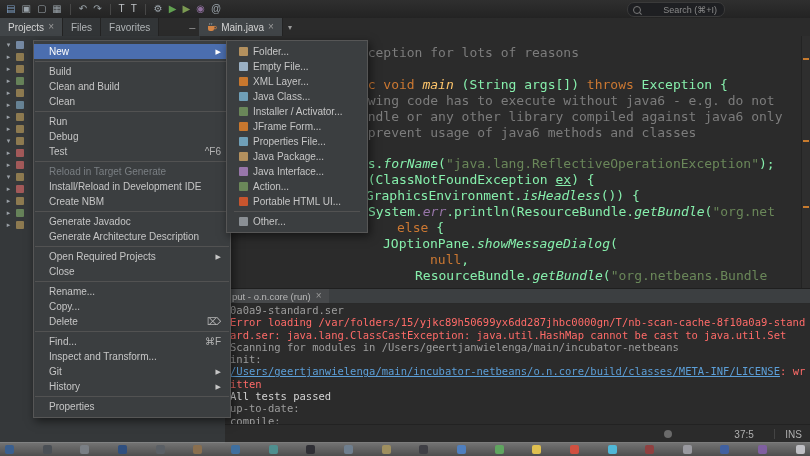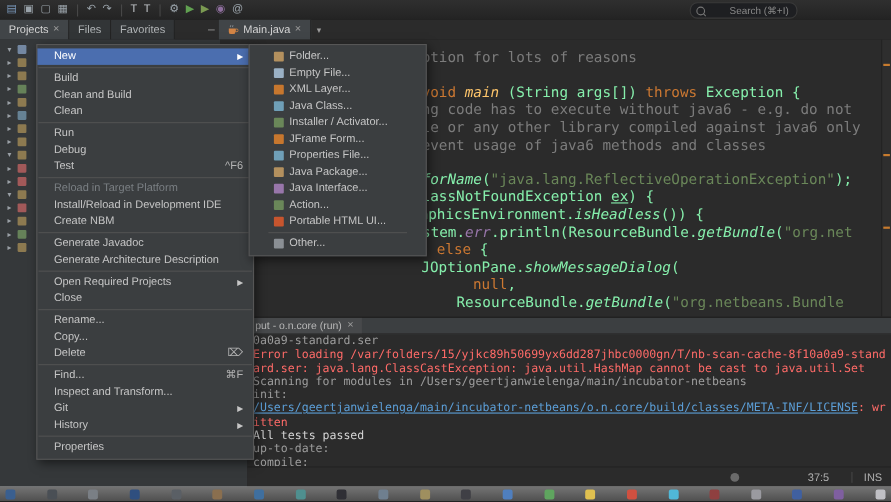--- a/index.html
+++ b/index.html
@@ -69,21 +69,21 @@
   .statusbar{position:absolute;bottom:0;left:0;right:0;height:18px;background:#2b2b2b;border-top:1px solid #222;
              display:flex;align-items:center;justify-content:flex-end;font-size:10px;color:#b0b0b0;padding-right:8px;}
   .status-circle{width:8px;height:8px;border-radius:50%;background:#6a6a6a;margin-right:62px;}
   .caret-pos{min-width:30px;text-align:left;}
   .status-div{width:1px;height:10px;background:#444;margin:0 10px;}
 
   
   .context-menu{position:absolute;left:33px;top:40px;width:196px;background:#3b3e40;border:1px solid #565656;
                 box-shadow:2px 3px 9px rgba(0,0,0,.55);padding:3px 0;z-index:40;}
   .submenu{position:absolute;left:226px;top:40px;width:128px;background:#3b3e40;border:1px solid #565656;
-           box-shadow:2px 3px 9px rgba(0,0,0,.55);padding:3px 16px;z-index:41;}
+           box-shadow:2px 3px 9px rgba(0,0,0,.55);padding:3px 6px;z-index:41;}
   .menu-item{height:15px;display:flex;align-items:center;padding:0 9px 0 15px;font-size:10px;color:#c6c6c6;white-space:nowrap;}
   .menu-item.selected{background:#4b6eaf;color:#fff;}
   .menu-item.disabled{color:#7a7f83;}
   .menu-item.sub{padding-left:6px;gap:5px;}
   .menu-label{flex:1;overflow:hidden;}
   .menu-shortcut{margin-left:10px;color:#b5b5b5;}
   .menu-arrow{margin-left:10px;font-size:7px;}
   .menu-sep{height:1px;background:#525252;margin:2px 1px;}
   .sub-ico{width:9px;height:9px;border-radius:1px;flex:none;}
 
@@ -292,21 +292,21 @@
       </div>
       <div class="menu-item">
         <span class="menu-label">Debug</span>
       </div>
       <div class="menu-item">
         <span class="menu-label">Test</span>
         <span class="menu-shortcut">^F6</span>
       </div>
       <div class="menu-sep"></div>
       <div class="menu-item disabled">
-        <span class="menu-label">Reload in Target Platform</span>
+        <span class="menu-label">Reload in Target Generate</span>
       </div>
       <div class="menu-item">
         <span class="menu-label">Install/Reload in Development IDE</span>
       </div>
       <div class="menu-item">
         <span class="menu-label">Create NBM</span>
       </div>
       <div class="menu-sep"></div>
       <div class="menu-item">
         <span class="menu-label">Generate Javadoc</span>

